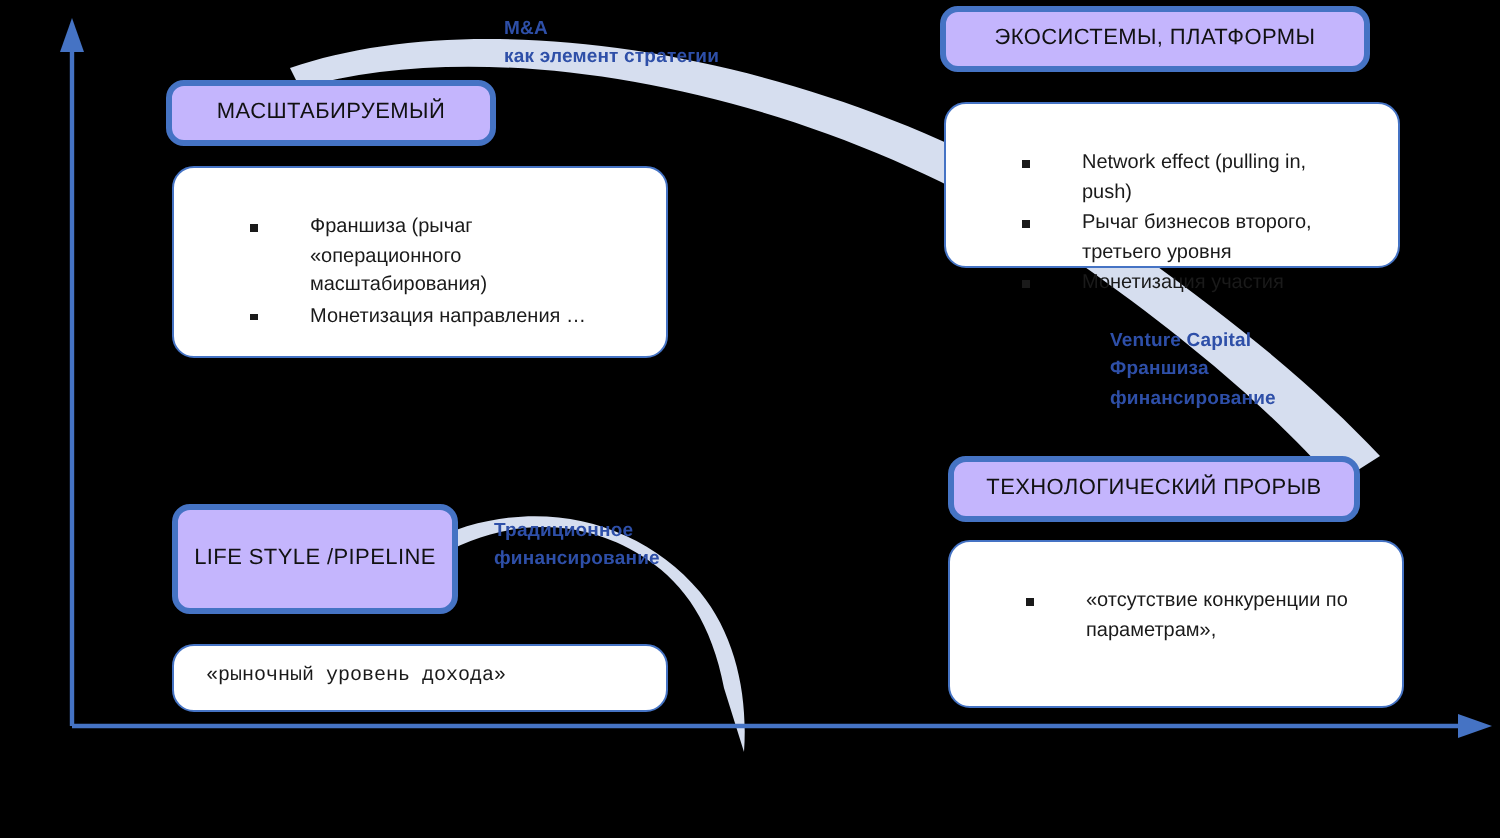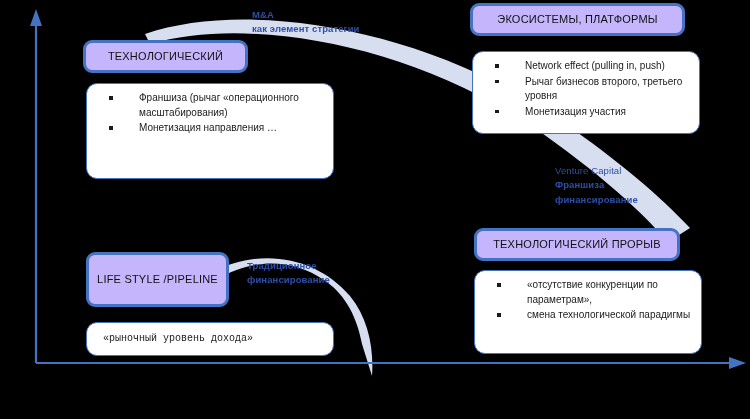--- a/index.html
+++ b/index.html
@@ -9,30 +9,30 @@
   svg.layer{position:absolute;left:0;top:0;width:750px;height:419px;pointer-events:none;}
 
   .hdr-box{position:absolute;background:#c4b5fd;border:3px solid #4573C4;
            border-radius:9px;box-sizing:border-box;display:flex;
            align-items:center;justify-content:center;text-align:center;
            color:#111;font-size:11px;letter-spacing:.2px;line-height:1.25;}
   .body-box{position:absolute;background:#ffffff;border:1.6px solid #4573C4;
             border-radius:11px;box-sizing:border-box;color:#1a1a1a;
             font-size:10px;line-height:1.45;padding:7px 10px 6px 10px;}
   .body-box.single{display:flex;align-items:center;}
-  ul.bl{margin:0;padding:0;list-style:none;}
+  ul.bl{margin:16px;padding:0;list-style:none;}
   ul.bl li{position:relative;padding-left:42px;margin:0 0 1px 0;}
   ul.bl li:before{content:"";position:absolute;left:12px;top:5px;
                   width:3.5px;height:3.5px;background:#1a1a1a;}
   .plainline{padding-left:6px;font-family:Liberation Mono, monospace;}
 
   .lbl{position:absolute;color:#2E4FA8;font-size:9.5px;line-height:1.5;
        font-weight:700;letter-spacing:.1px;}
   .lbl .ln{display:block;}
-  .lbl .b{font-weight:400;}
+  .lbl .b{font-weight:700;}
 </style>
 </head>
 <body>
 
 <div class="stage">
 
   <svg class="layer" viewBox="0 0 750 419">
 
     <path d="M145,34 C250,-2 430,30 560,120 C620,162 660,196 690,228
              L668,242 C640,210 602,176 546,136 C424,48 254,14 150,44 Z" fill="#D6DEEF"></path>
@@ -41,21 +41,21 @@
              L362,344 C356,312 342,292 324,280 C292,258 252,258 216,280 Z" fill="#D6DEEF"></path>
 
     <line x1="36" y1="22" x2="36" y2="363" stroke="#4573C4" stroke-width="2.2"></line>
     <polygon points="36,9 30,26 42,26" fill="#4573C4"></polygon>
 
     <line x1="36" y1="363" x2="733" y2="363" stroke="#4573C4" stroke-width="2.2"></line>
     <polygon points="746,363 729,357 729,369" fill="#4573C4"></polygon>
   </svg>
 
   <div class="hdr-box" style="left:83px;top:40px;width:165px;height:33px;">
-    <span>ТЕХНОЛОГИЧЕСКИЙ</span>
+    <span>МАСШТАБИРУЕМЫЙ</span>
   </div>
   <div class="body-box" style="left:86px;top:83px;width:248px;height:96px;">
     <ul class="bl">
       <li>Франшиза (рычаг «операционного масштабирования)</li>
       <li>Монетизация направления …</li>
     </ul>
   </div>
 
   <div class="hdr-box" style="left:470px;top:3px;width:215px;height:33px;">
     <span>ЭКОСИСТЕМЫ, ПЛАТФОРМЫ</span>
@@ -75,21 +75,20 @@
   <div class="body-box single" style="left:86px;top:322px;width:248px;height:34px;">
     <span class="plainline">«рыночный уровень дохода»</span>
   </div>
 
   <div class="hdr-box" style="left:474px;top:228px;width:206px;height:33px;text-align:center;">
     <span>ТЕХНОЛОГИЧЕСКИЙ ПРОРЫВ</span>
   </div>
   <div class="body-box" style="left:474px;top:270px;width:228px;height:84px;">
     <ul class="bl">
       <li>«отсутствие конкуренции по параметрам»,</li>
-      <li>смена технологической парадигмы</li>
     </ul>
   </div>
 
   <div class="lbl" style="left:252px;top:8px;width:160px;">
     <span class="ln">M&amp;A</span>
     <span class="ln">как элемент стратегии</span>
   </div>
 
   <div class="lbl" style="left:555px;top:164px;width:150px;">
     <span class="ln b">Venture Capital</span>

